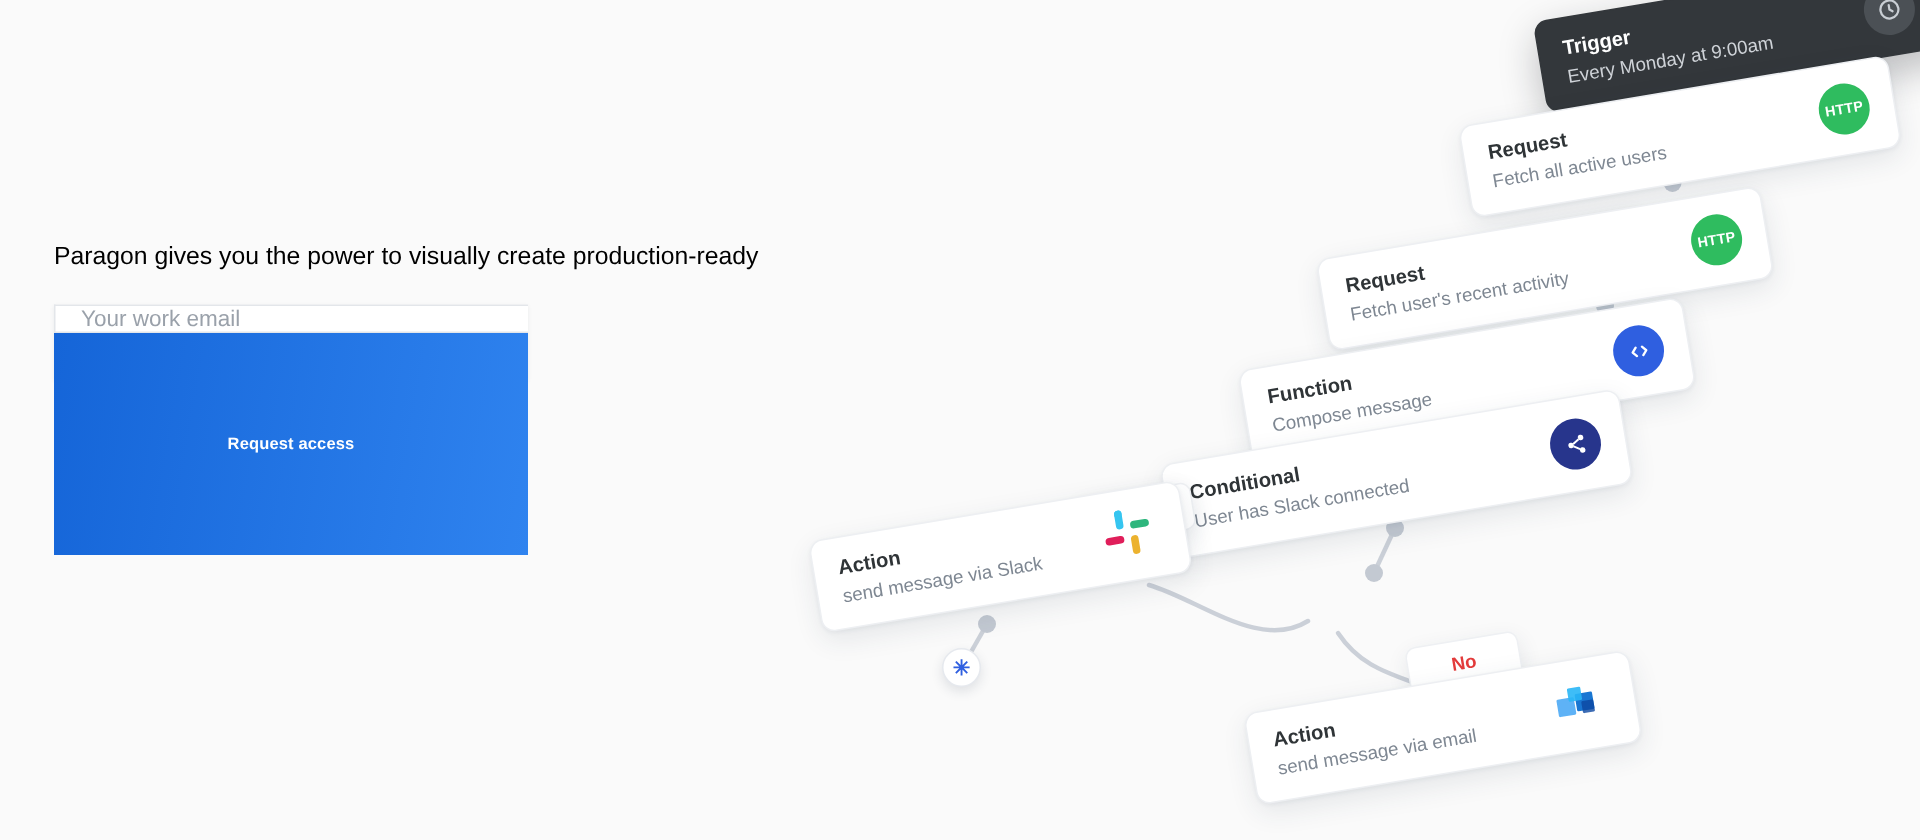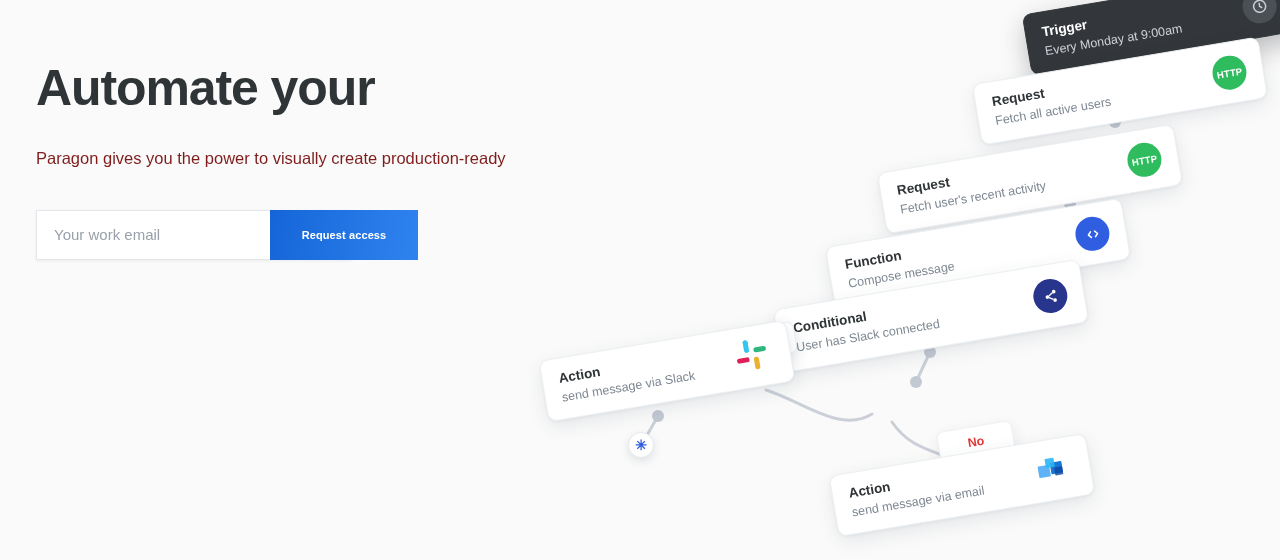--- a/index.html
+++ b/index.html
@@ -14,33 +14,34 @@
   
   .hero { position: absolute; left: 36px; top: 60px; width: 600px; }
   .hero h1 {
     font-size: 50px;
     line-height: 1.14;
     font-weight: 700;
     color: #2f3437;
     letter-spacing: -1.1px;
   }
   .hero .sub {
-    margin-top: 28px;
+    margin-top: 41px;
     font-size: 16.5px;
     line-height: 1.62;
-    color: #7f1d1d;
+    color: #000000;
     font-weight: 400;
     max-width: 540px;
   }
   .signup {
-    margin-top: 38px;
+    margin-top: 18px;
     display: flex;
     width: 316px;
     height: 50px;
     box-shadow: 0 1px 3px rgba(30,40,60,.07);
+    flex-direction: column;
   }
   .email-field {
     flex: 1 1 auto;
     border: 1px solid #e3e6ea;
     border-right: none;
     background: #ffffff;
     padding: 0 17px;
     font-family: "Liberation Sans", sans-serif;
     font-size: 15px;
     color: #555d66;
@@ -124,21 +125,21 @@
   
   .logo { flex: 0 0 auto; width: 40px; height: 40px; margin-left: 10px; }
 </style>
 </head>
 <body>
 
 <div class="page">
 
   <section class="hero">
     <h1>
-      <span>Automate your</span><br>
+      <br>
     </h1>
     <p class="sub">
       <span>Paragon gives you the power to visually create production-ready</span><br>
     </p>
 
     <form class="signup">
       <input class="email-field" type="text" placeholder="Your work email" style="">
       <button class="cta-btn" type="submit">Request access</button>
     </form>
   </section>

